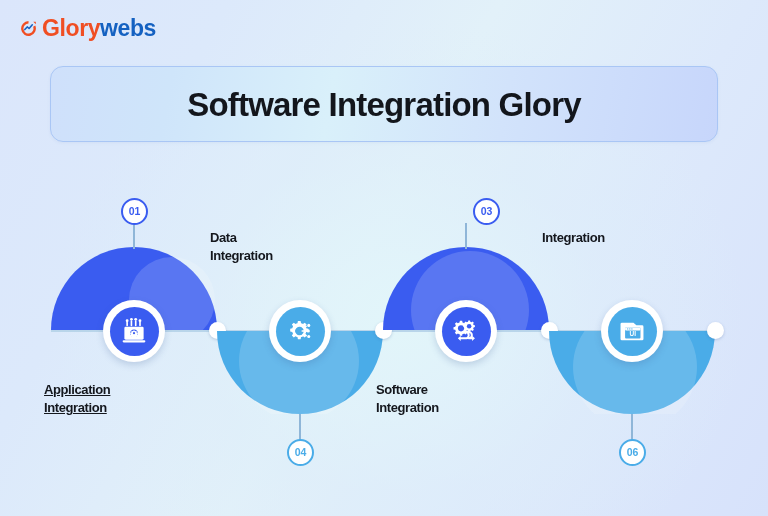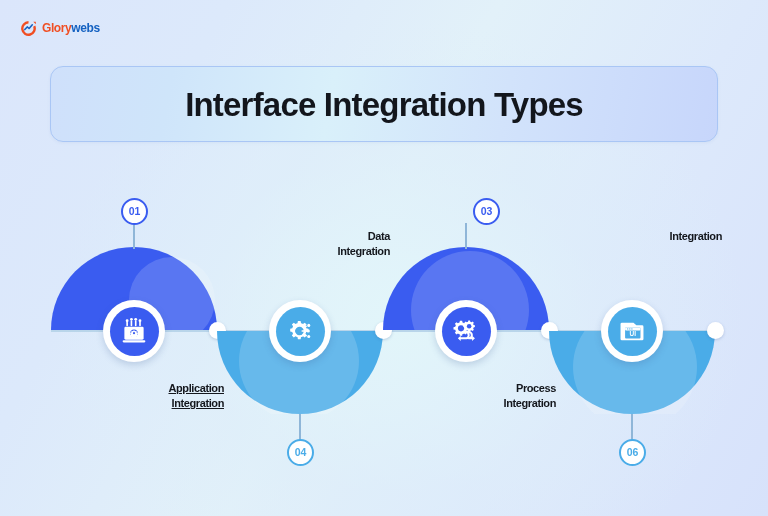--- a/index.html
+++ b/index.html
@@ -27,21 +27,21 @@
     position: absolute;
     left: 20px;
     top: 17px;
     display: flex;
     align-items: center;
     gap: 5px;
     height: 22px;
   }
   #logo .mark { width: 17px; height: 17px; display: block; }
   #logo .wordmark {
-    font-size: 12px;
+    font-size: 23px;
     font-weight: 700;
     letter-spacing: -0.4px;
     line-height: 1;
     white-space: nowrap;
     text-align: right;
   }
   #logo .wm-a { color: #f04e23; }
   #logo .wm-b { color: #1461c1; }
 
   
@@ -155,22 +155,22 @@
     display: flex;
     align-items: center;
     justify-content: center;
     font-size: 10.5px;
     font-weight: 700;
     line-height: 1;
   }
 
   .step-label {
     position: absolute;
-    text-align: right;
-    font-size: 11px;
+    text-align: left;
+    font-size: 13px;
     font-weight: 700;
     color: #14171d;
     letter-spacing: -0.4px;
     line-height: 1.38;
   }
 </style>
 </head>
 <body>
 
 <div id="stage">
@@ -180,21 +180,21 @@
       <svg width="17" height="17" viewBox="0 0 34 34">
         <path d="M17 2.2 A14.8 14.8 0 1 0 30.6 11.2 L26.2 13.3 A10 10 0 1 1 17 7 Z" fill="#f04e23"></path>
         <path d="M26.6 3.4 L31.6 3.4 L31.6 8.4 Z" fill="#f04e23"></path>
         <path d="M9.6 19.2 L14.4 13.8 L18.2 17 L24.6 9.6" stroke="#1461c1" stroke-width="3.1" fill="none" stroke-linecap="round" stroke-linejoin="round"></path>
       </svg>
     </span>
     <span class="wordmark"><span class="wm-a">Glory</span><span class="wm-b">webs</span></span>
   </div>
 
   <div id="title-banner">
-    <div class="title-text">Interface Integration Types</div>
+    <div class="title-text">Software Integration Glory</div>
   </div>
 
   <div id="timeline">
 
     <div id="baseline"></div>
 
     <div class="dome up" style="left:51px; top:247px;">
       <div class="fill" style="background:#3a5cf0;"></div>
       <div class="gloss" style="left:78px; top:10px; width:86px; height:86px;"></div>
     </div>
@@ -278,21 +278,21 @@
             <path d="M18.6 4.0h2.0l.3 1.5a5.6 5.6 0 0 1 1.4.58l1.25-.88 1.42 1.42-.88 1.25a5.6 5.6 0 0 1 .58 1.4l1.5.3v2.0l-1.5.3a5.6 5.6 0 0 1-.58 1.4l.88 1.25-1.42 1.42-1.25-.88a5.6 5.6 0 0 1-1.4.58l-.3 1.5h-2.0l-.3-1.5a5.6 5.6 0 0 1-1.4-.58l-1.25.88-1.42-1.42.88-1.25a5.6 5.6 0 0 1-.58-1.4l-1.5-.3v-2.0l1.5-.3a5.6 5.6 0 0 1 .58-1.4l-.88-1.25 1.42-1.42 1.25.88a5.6 5.6 0 0 1 1.4-.58z"></path>
             <circle cx="19.6" cy="10.55" r="2.6" fill="#3a5cf0"></circle>
             <path d="M9.5 24.4 h6.0 a3.6 3.6 0 0 0 0-7.2 h3.6 a3.6 3.6 0 0 1 0 7.2 h3.9" stroke="#ffffff" stroke-width="2.3" fill="none" stroke-linecap="round" stroke-linejoin="round"></path>
             <path d="M23.0 21.5 l3.2 2.9 -3.2 2.9z"></path>
             <path d="M9.9 21.5 l-3.2 2.9 3.2 2.9z"></path>
           </svg>
         </span>
       </div>
     </div>
     <div class="step-label" style="left:376px; top:381px; width:180px;">
-      <div>Process</div>
+      <div>Software</div>
       <div>Integration</div>
     </div>
 
     <div class="dome down" style="left:549px; top:331px;">
       <div class="fill" style="background:#4aace8;"></div>
       <div class="gloss" style="left:24px; top:-26px; width:124px; height:124px;"></div>
     </div>
     <div class="stem" style="left:631.2px; top:414px; height:26px;"></div>
     <div class="badge" style="left:619px; top:439px; border:2.2px solid #4aace8; color:#4aace8;">
       <span>06</span>

